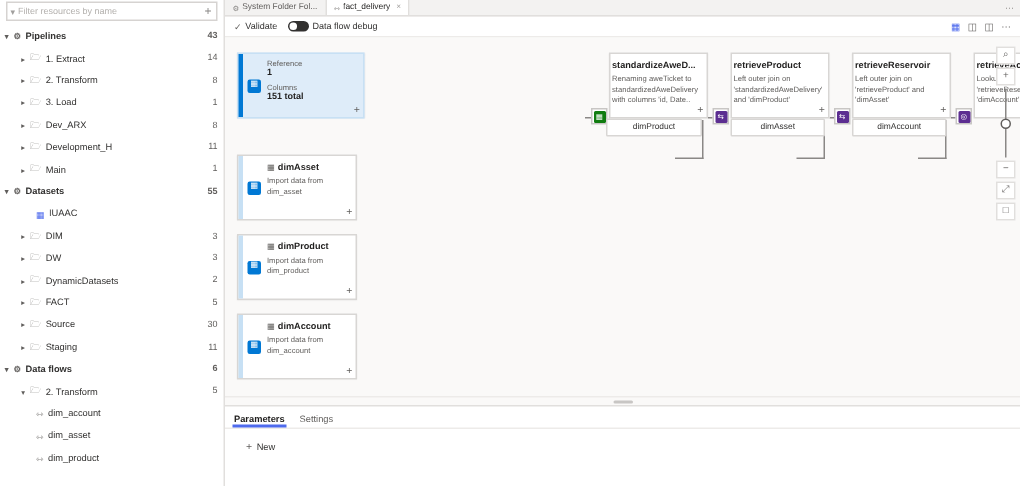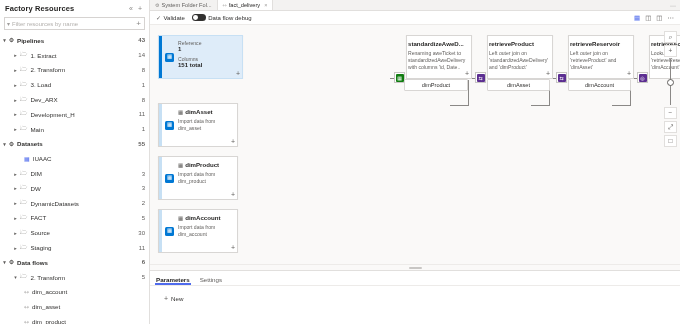--- a/index.html
+++ b/index.html
@@ -200,27 +200,20 @@
   }
   .bnew { display: flex; align-items: center; gap: 3px; padding: 9px 0 0 14px; font-size: 6.2px; color: #323130; }
   .bnew .pl { font-size: 7px; color: #605e5c; }
 </style>
 </head>
 <body>
 
 <div id="app">
 
   <div id="sidebar">
-    <div class="sb-header">
-      <span class="sb-title">Factory Resources</span>
-      <span class="sb-header-actions">
-        <span class="sb-hicon">«</span>
-        <span class="sb-hicon">+</span>
-      </span>
-    </div>
 
     <div class="sb-search">
       <span class="filt">▾</span>
       <input placeholder="Filter resources by name" style="">
       <span class="plus">+</span>
     </div>
 
     <div class="sb-tree">
 
       <div class="row group ind1">

